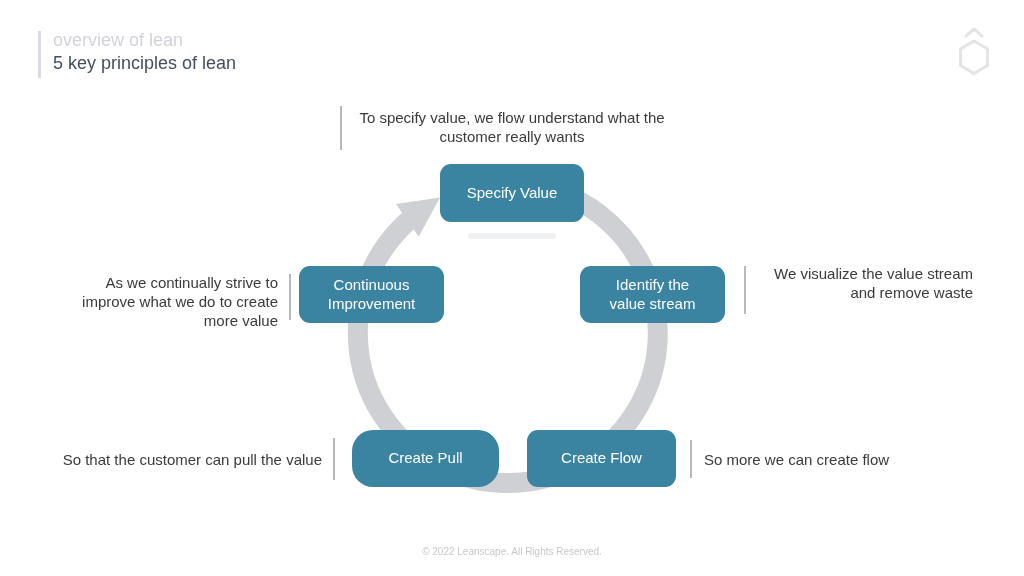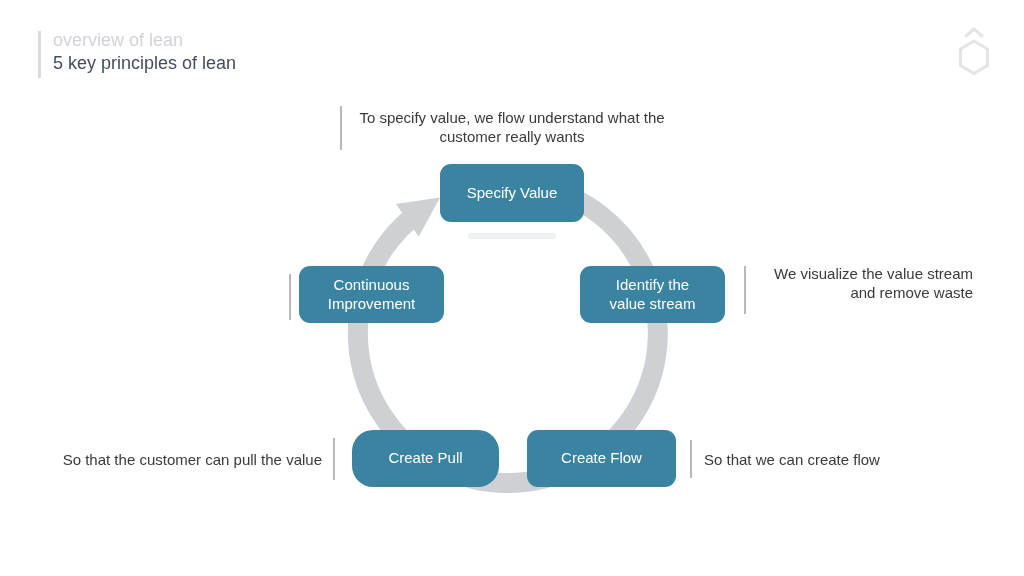--- a/index.html
+++ b/index.html
@@ -87,17 +87,19 @@
   </div>
 
   <div class="vline vl-top"></div>
   <div class="vline vl-right"></div>
   <div class="vline vl-left"></div>
   <div class="vline vl-bl"></div>
   <div class="vline vl-br"></div>
 
   <div class="ann top-ann">To specify value, we flow understand what the customer really wants</div>
   <div class="ann right-ann">We visualize the value stream and remove waste</div>
-  <div class="ann br-ann">So that we can create flow</div>
+  <div class="ann br-ann">So more we can create flow</div>
   <div class="ann bl-ann">So that the customer can pull the value</div>
+  <div class="ann left-ann">As we continually strive to improve what we do to create more value</div>
 
+  <div class="footer">© 2022 Leanscape. All Rights Reserved.</div>
 
 </div>
 
 </body></html>

